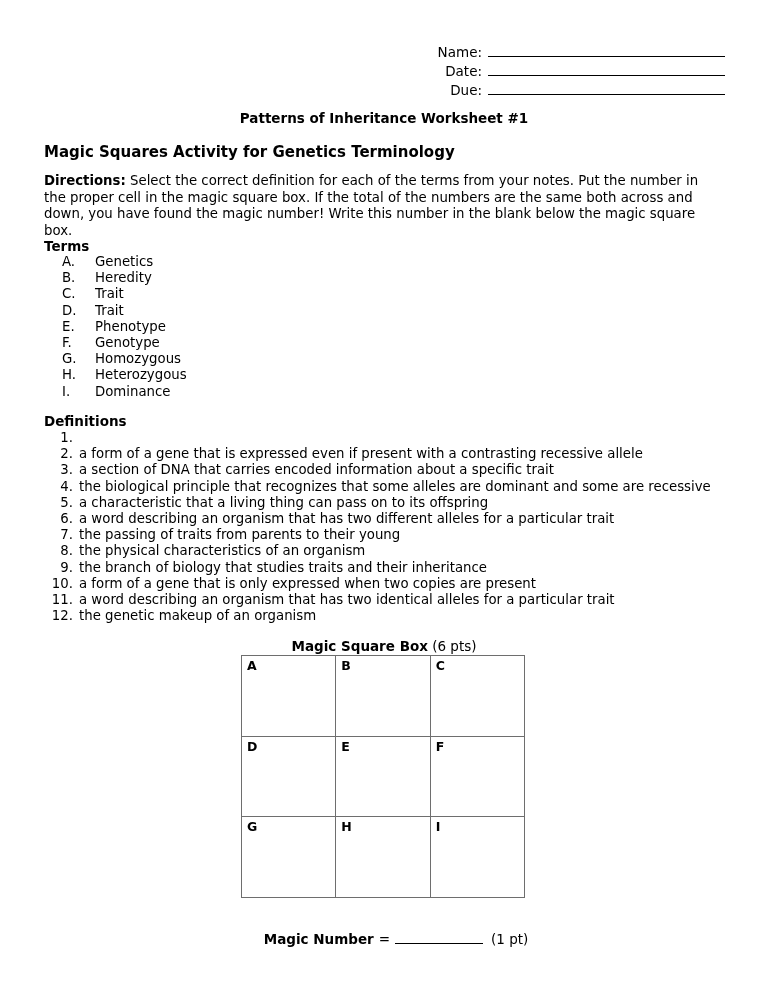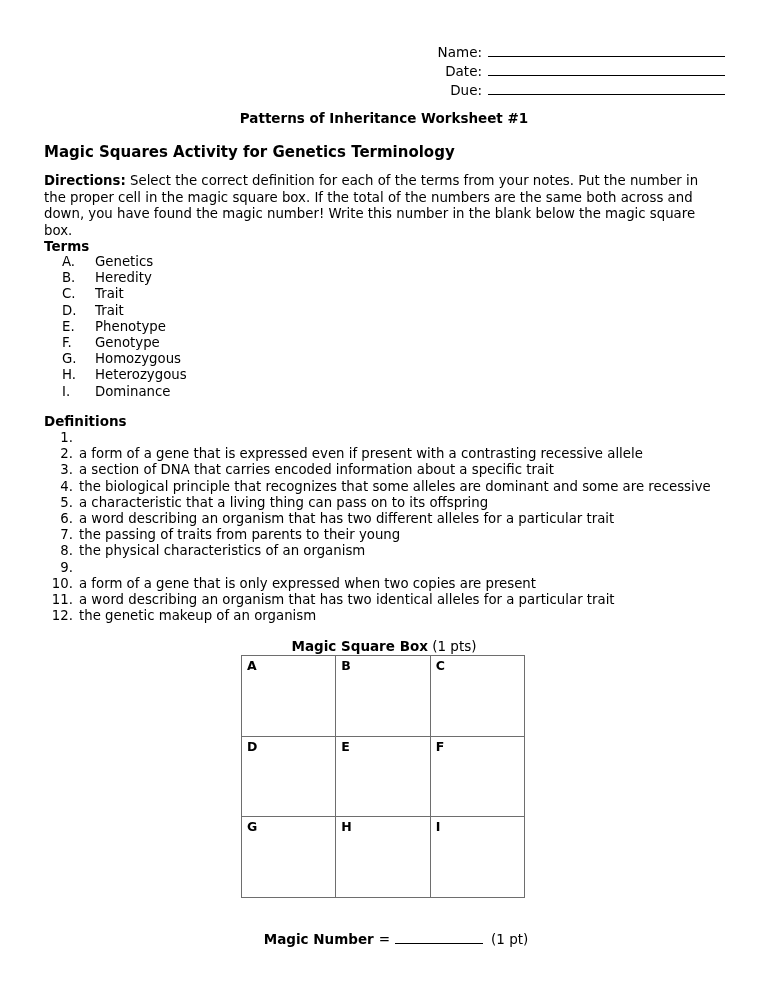--- a/index.html
+++ b/index.html
@@ -288,36 +288,37 @@
     <div class="list-row">
       <span class="marker">7.</span>
       <span class="item-text">the passing of traits from parents to their young</span>
     </div>
     <div class="list-row">
       <span class="marker">8.</span>
       <span class="item-text">the physical characteristics of an organism</span>
     </div>
     <div class="list-row">
       <span class="marker">9.</span>
+      <span class="item-text">the branch of biology that studies traits and their inheritance</span>
     </div>
     <div class="list-row">
       <span class="marker">10.</span>
       <span class="item-text">a form of a gene that is only expressed when two copies are present</span>
     </div>
     <div class="list-row">
       <span class="marker">11.</span>
       <span class="item-text">a word describing an organism that has two identical alleles for a particular trait</span>
     </div>
     <div class="list-row">
       <span class="marker">12.</span>
       <span class="item-text">the genetic makeup of an organism</span>
     </div>
   </div>
 
-  <div class="grid-title"><span class="gt-bold">Magic Square Box</span><span class="gt-reg" style="white-space: pre-wrap;"> (1 pts)</span></div>
+  <div class="grid-title"><span class="gt-bold">Magic Square Box</span><span class="gt-reg" style="white-space: pre-wrap;"> (6 pts)</span></div>
 
   <div class="magic-grid">
     <div class="magic-cell">
       <span class="cell-letter">A</span>
     </div>
     <div class="magic-cell">
       <span class="cell-letter">B</span>
     </div>
     <div class="magic-cell">
       <span class="cell-letter">C</span>

